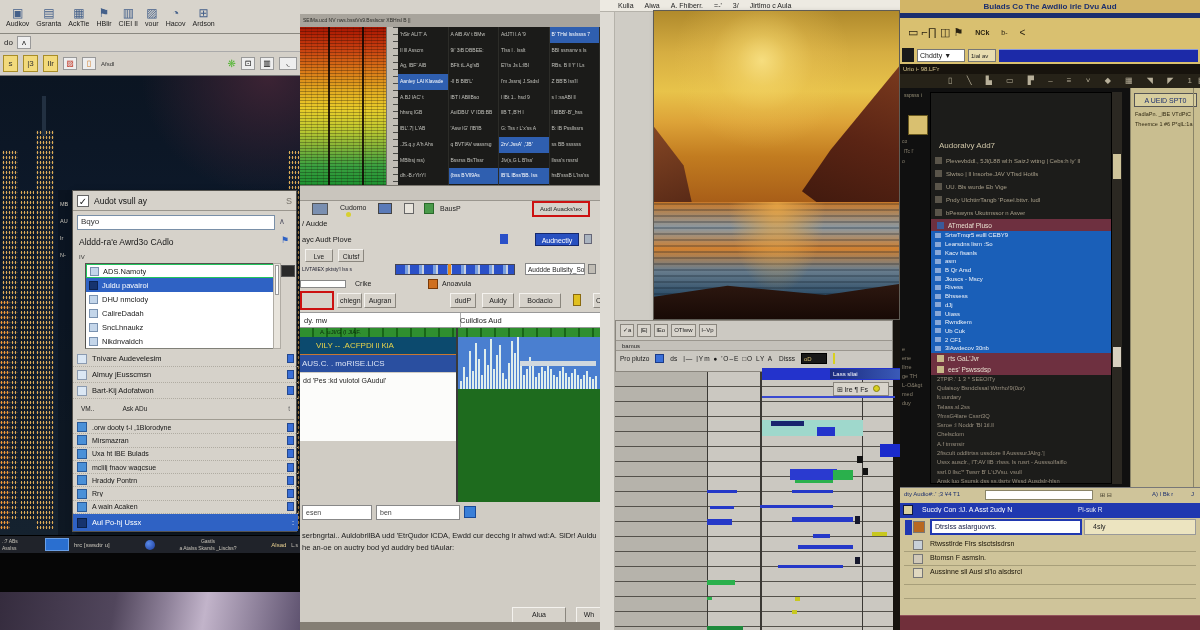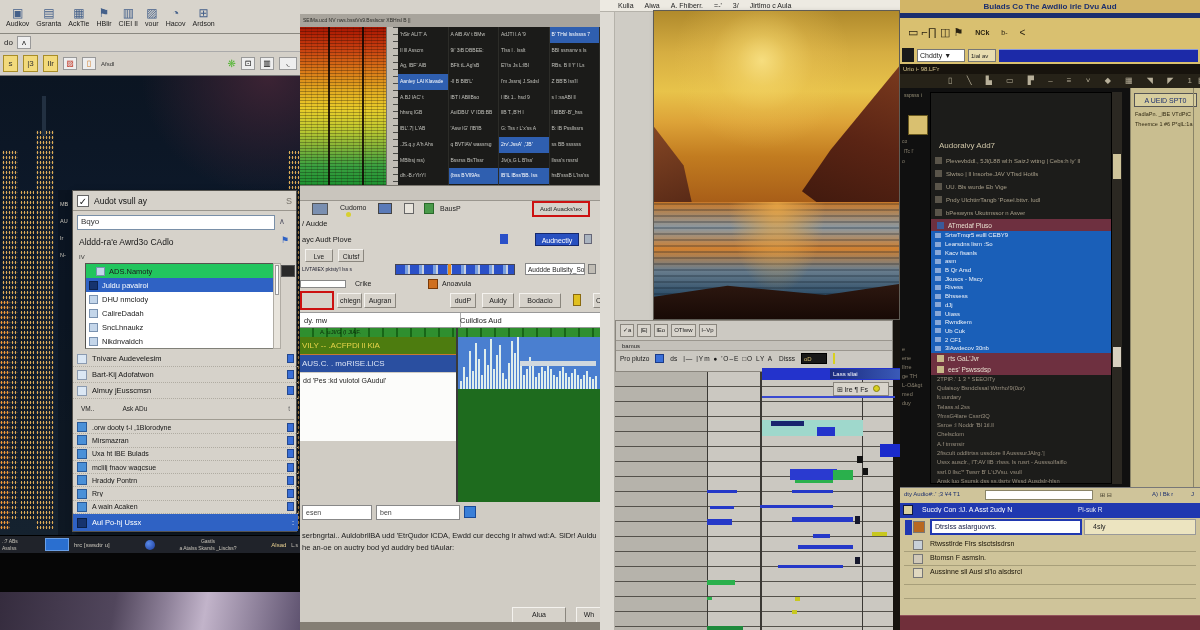--- a/index.html
+++ b/index.html
@@ -20,21 +20,21 @@
   .bldg{position:absolute;background-image:radial-gradient(rgba(255,195,95,.85) 0.6px,transparent 1.1px);background-size:3px 5px;}
   .p1-side{left:58px;top:190px;width:14px;height:345px;background:rgba(10,16,26,.55);color:#c8c4ba;font-size:5.5px;}
   .p1-side div{margin:11px 0 0 2px;}
   .dlg{left:72px;top:190px;width:225px;height:342px;background:#d6d2ca;border:1px solid #55534e;box-shadow:2px 3px 6px rgba(0,0,0,.6);}
   .dlg-title{left:0;top:0;width:100%;height:20px;border-bottom:1px solid #9a968e;display:flex;align-items:center;padding:0 4px;gap:5px;}
   .chk{width:12px;height:12px;background:#fff;border:1px solid #666;font-size:10px;line-height:11px;text-align:center;color:#222;}
   .dlg-search{left:4px;top:24px;width:198px;height:15px;background:#fff;border:1px solid #7a90a8;font-size:8px;color:#333;padding:1px 3px;}
   .lb{left:12px;top:72px;width:196px;height:86px;background:#fff;border:1px solid #808078;border-top-color:#55534e;border-left-color:#55534e;overflow:hidden;}
   .lb-row{height:14px;display:flex;align-items:center;gap:4px;padding:0 3px;font-size:7.5px;color:#1a1a1a;}
   .lb-ic{width:9px;height:9px;background:#c4d6ea;border:1px solid #7a92b0;flex:0 0 auto;}
-  .lb-row.boxed{border:7px solid #22c55e;}
+  .lb-row.boxed{border:1px solid #22c55e;}
   .lb-row.selected{background:#2f62c4;color:#fff;}
   .lb-row.selected .lb-ic{background:#16336e;border-color:#0c2250;}
   .d-row{display:flex;align-items:center;gap:5px;height:16px;padding:0 4px;font-size:7.5px;color:#141414;border-bottom:1px dotted #b0aca2;}
   .d-ic{width:10px;height:10px;border:1px solid #8a9ab0;background:#dbe7f4;flex:0 0 auto;}
   .d-right{margin-left:auto;width:7px;height:9px;background:#3a6fd8;border:1px solid #23488e;flex:0 0 auto;}
   .d3-row{height:13.3px;font-size:7px;}
   .p1-selrow{left:0;top:323px;width:225px;height:17px;background:#2f62c4;color:#fff;font-size:7.5px;display:flex;align-items:center;gap:5px;padding:0 4px;}
   .p1-task{left:0;top:535px;width:300px;height:18px;background:#20232a;border-top:1px solid #000;color:#c8c4ba;font-size:5px;display:flex;align-items:center;gap:5px;padding:0 2px;}
   .p1-black{left:0;top:553px;width:300px;height:39px;background:#060606;}
   .p1-wall{left:0;top:592px;width:300px;height:38px;background:linear-gradient(100deg,#352c3e 0%,#51465c 38%,#8d8098 55%,#c2b4ca 68%,#5f5370 100%);}
@@ -213,26 +213,26 @@
       <div class="abs" style="left:208px;top:74px;width:14px;height:12px;background:#2a2a2a;border:1px solid #555;"></div>
       <div class="abs" style="left:0;top:160px;width:225px;">
 
       <div class="d-row">
             <span class="d-ic"></span>
             <span class="tx">Tnivare Audevelesim</span>
             <span class="d-right"></span>
           </div>
           <div class="d-row">
             <span class="d-ic"></span>
-            <span class="tx">Bart-Kij Adofatwon</span>
+            <span class="tx">Almuy jEusscmsn</span>
             <span class="d-right"></span>
           </div>
           <div class="d-row">
             <span class="d-ic"></span>
-            <span class="tx">Almuy jEusscmsn</span>
+            <span class="tx">Bart-Kij Adofatwon</span>
             <span class="d-right"></span>
           </div>
         </div>
       <div class="abs" style="left:0;top:212px;width:225px;height:14px;font-size:6.5px;color:#222;display:flex;gap:28px;padding:2px 8px;">
         <span>VM..</span>
         <span>Ask ADu</span>
         <span style="margin-left:auto;color:#666;">t</span>
       </div>
       <div class="abs" style="left:4px;top:228px;width:217px;height:1px;background:#a09c92;"></div>
       <div class="abs" style="left:0;top:230px;width:225px;">
@@ -393,21 +393,21 @@
       <span class="abs" style="left:273px;top:3px;width:8px;height:12px;background:#e0c020;border:1px solid #8a6a10;"></span>
       <span class="abs pbtn" style="left:293px;top:2px;width:10px;">C</span>
     </div>
     <div class="abs" style="left:0;top:312px;width:300px;height:16px;background:#fff;border-top:1px solid #999;border-bottom:1px solid #999;">
       <span class="abs tx" style="left:4px;top:3px;font-size:7.5px;color:#222;">dy. mw</span>
       <span class="abs" style="left:160px;top:0;width:1px;height:16px;background:#aaa;"></span>
       <span class="abs tx" style="left:160px;top:3px;font-size:7.5px;color:#222;">Cuildlos Aud</span>
     </div>
     <div class="abs p2-tracks">
       <div class="abs tx" style="left:0;top:0;width:300px;height:9px;background:#2f8f2f;background-image:repeating-linear-gradient(90deg,transparent 0 12px,rgba(0,60,0,.5) 12px 14px);font-size:6px;color:#0a2a0a;line-height:9px;padding-left:20px;">A. uJl/G (l JlAF.</div>
-      <div class="abs tx" style="left:0;top:9px;width:156px;height:17px;background:#4d7c0f;color:#e8d44a;font-size:8px;line-height:17px;padding:0 2px;">VILY -- .ACFPDl ll KlA</div>
+      <div class="abs tx" style="left:0;top:9px;width:156px;height:17px;background:#0c4a6e;color:#e8d44a;font-size:8px;line-height:17px;padding:0 16px;">VILY -- .ACFPDl ll KlA</div>
       <div class="abs tx" style="left:0;top:27px;width:156px;height:17px;background:#2a4fa0;color:#dce4f4;font-size:8px;line-height:17px;padding:0 2px;">AUS.C. . moRISE.LlCS</div>
       <div class="abs" style="left:0;top:26px;width:300px;height:1px;background:#c87830;"></div>
       <div class="abs" style="left:0;top:45px;width:156px;height:68px;background:#fcfcfa;">
         <div class="tx" style="font-size:7px;color:#222;padding:4px 3px;">dd 'Pes :kd vulotol GAudul'</div>
       </div>
       <div class="abs" style="left:156px;top:0;width:2px;height:174px;background:#3a3a3a;"></div>
       <div class="abs" style="left:158px;top:9px;width:142px;height:165px;background:#1e6b1e;">
         <div class="abs" style="left:0;top:0;width:142px;height:52px;background:#4a7fd0;"></div>
         <div class="abs bars" style="left:2px;bottom:113px;height:52px;width:138px;overflow:hidden;">
 

